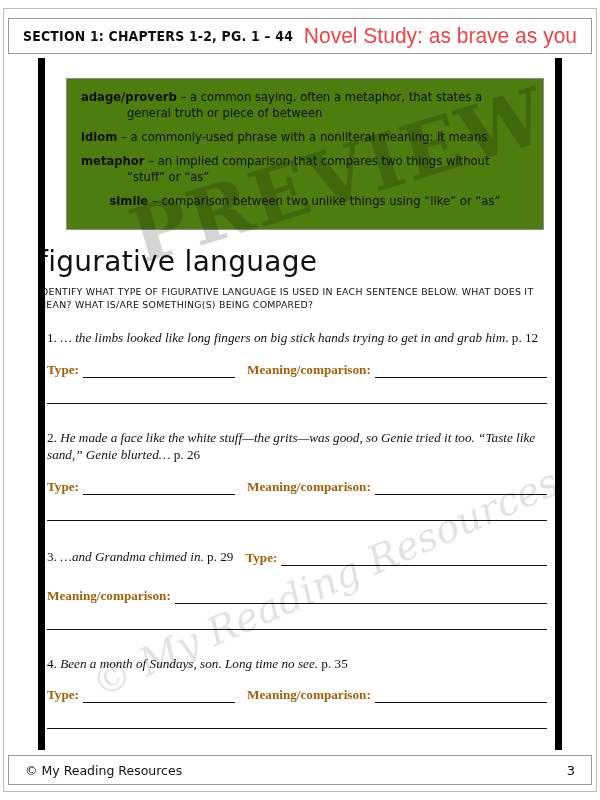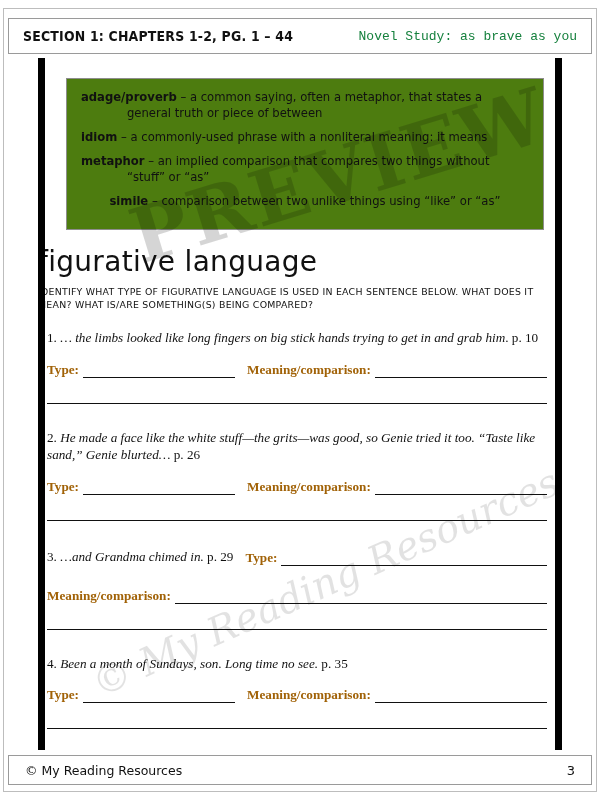--- a/index.html
+++ b/index.html
@@ -51,23 +51,23 @@
     font-family: "DejaVu Sans", sans-serif;
     font-weight: bold;
     font-size: 12.5px;
     letter-spacing: 0.2px;
     color: #111;
     white-space: nowrap;
     transform: scaleY(1.08);
   }
   .header-right {
     margin-left: auto;
-    font-family: Liberation Mono, monospace;
-    font-size: 13px;
-    color: #15803d;
+    font-family: Liberation Sans, sans-serif;
+    font-size: 21px;
+    color: #ef4444;
     white-space: nowrap;
     transform: scaleY(1.05);
   }
 
   
   .rail {
     position: absolute;
     width: 7px;
     top: 58px;
     height: 692px;
@@ -293,21 +293,21 @@
 
   </div>
 
   <div class="sheet-title">figurative language</div>
 
   <div class="instructions">IDENTIFY WHAT TYPE OF FIGURATIVE LANGUAGE IS USED IN EACH SENTENCE BELOW. WHAT DOES IT MEAN? WHAT IS/ARE SOMETHING(S) BEING COMPARED?</div>
 
   <div class="questions">
 
     <div class="q-block" style="margin-bottom:6px;">
-      <div class="q-text"><span class="q-num">1.</span><span class="quote"> … the limbs looked like long fingers on big stick hands trying to get in and grab him</span><span class="pg">. p. 10</span></div>
+      <div class="q-text"><span class="q-num">1.</span><span class="quote"> … the limbs looked like long fingers on big stick hands trying to get in and grab him</span><span class="pg">. p. 12</span></div>
       <div class="ans-row">
         <span class="ans-label">Type:</span>
         <span class="ans-rule rule-type"></span>
         <span class="ans-label">Meaning/comparison:</span>
         <span class="ans-rule rule-mean"></span>
       </div>
       <div class="full-rule"></div>
     </div>
 
     <div class="q-block" style="margin-top:26px;">

